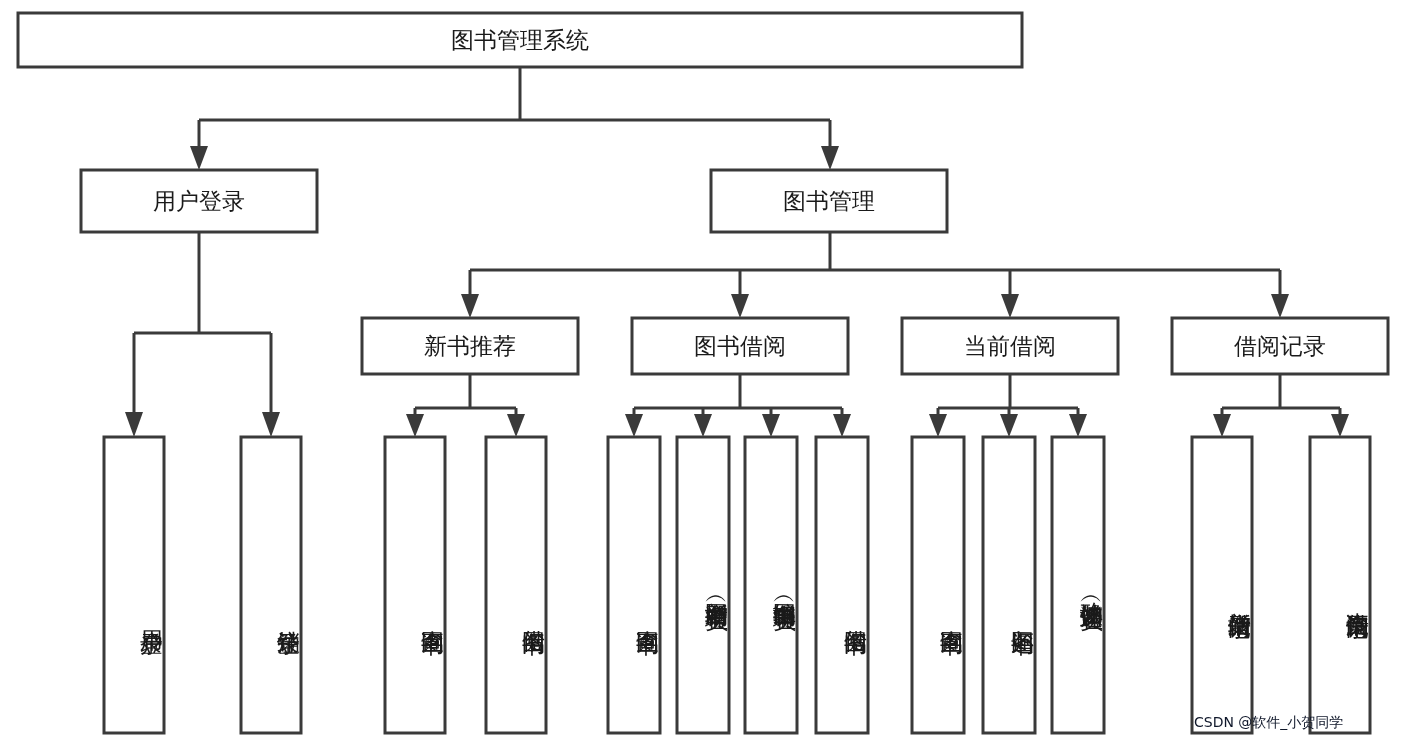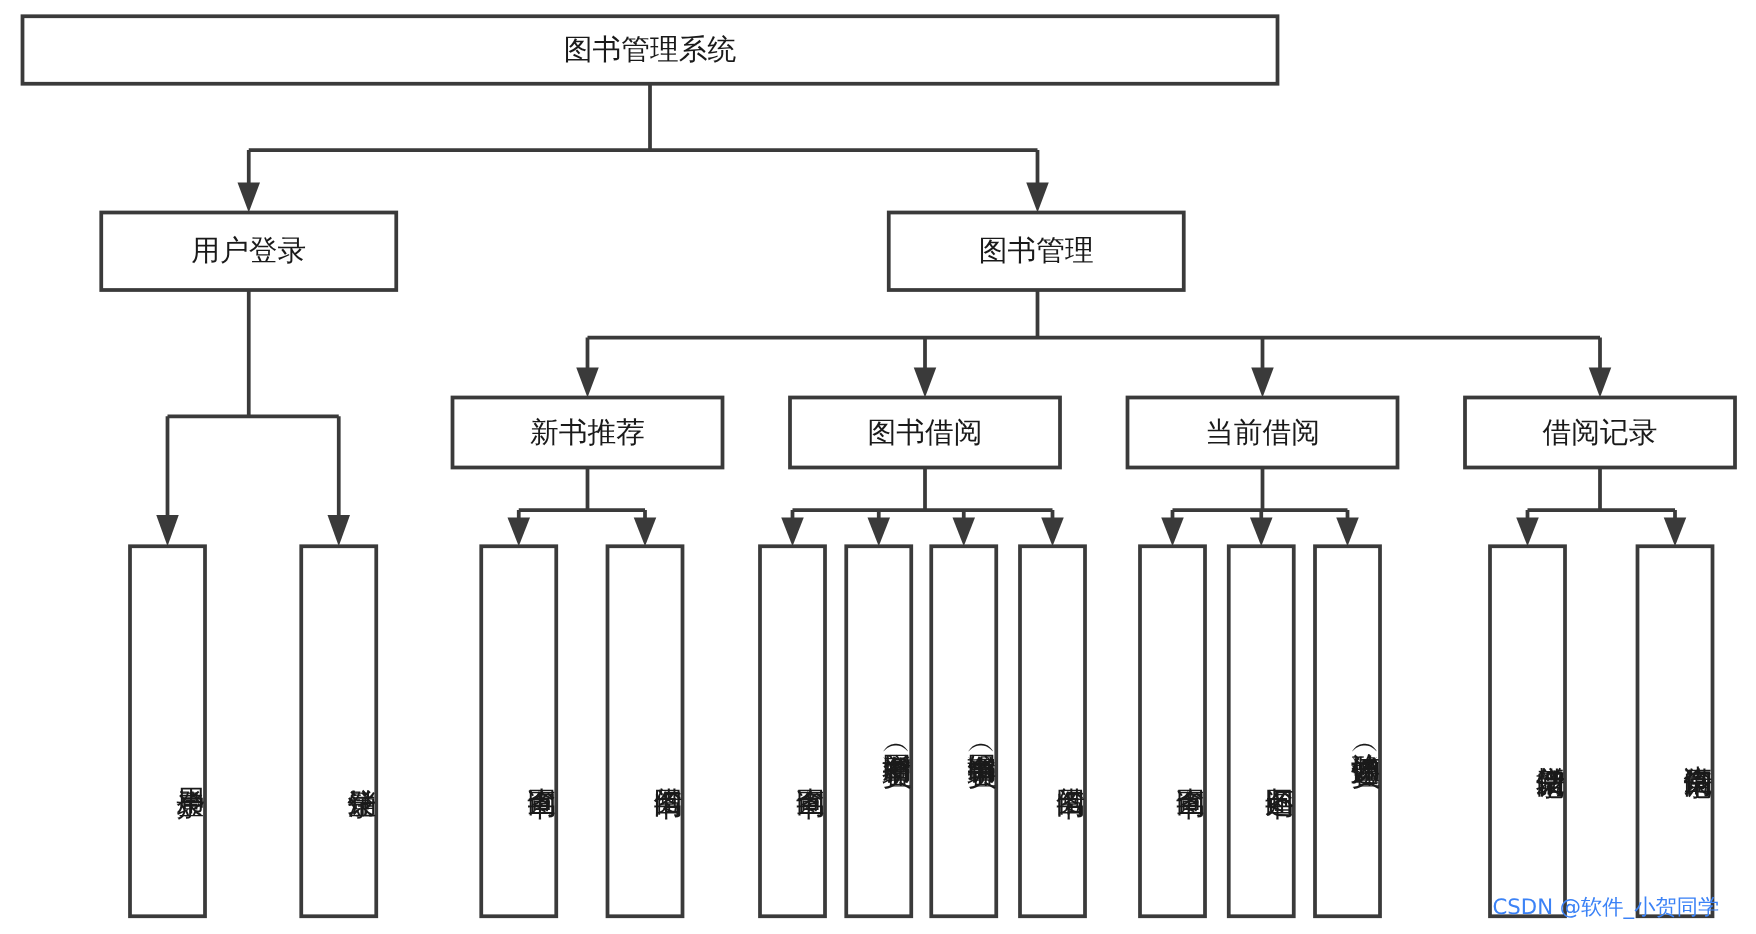--- a/index.html
+++ b/index.html
@@ -60,22 +60,22 @@
     letter-spacing: 1px;
     display: flex;
     align-items: flex-start;
     justify-content: center;
     white-space: nowrap;
     pointer-events: none;
   }
   .watermark {
     position: absolute;
     font-family: "DejaVu Sans", "Liberation Sans", sans-serif;
-    font-size: 17px;
-    color: #3b82f6;
+    font-size: 14px;
+    color: #0f172a;
     white-space: nowrap;
     left: 1194px;
     top: 714px;
   }
 </style>
 </head>
 <body>
 
 <div id="diagram-root">
 

